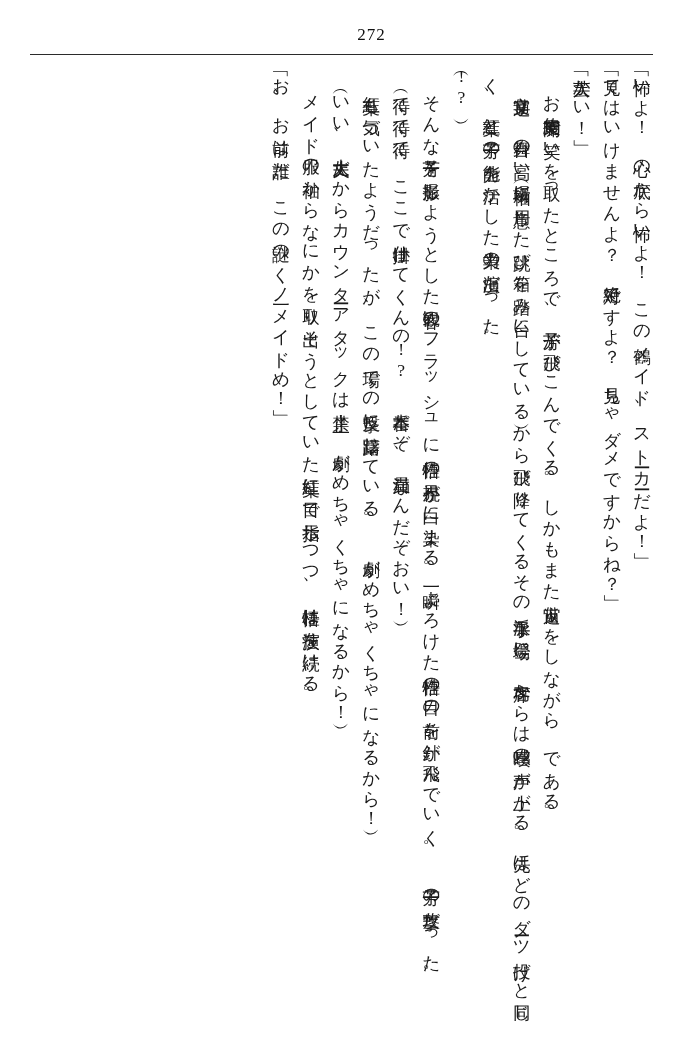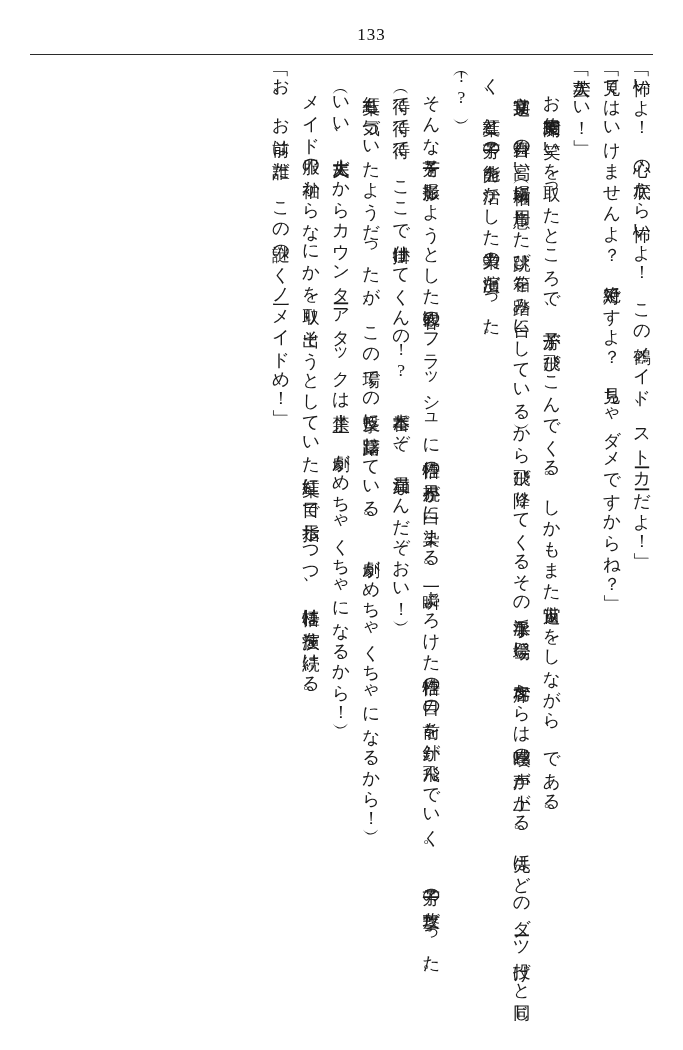--- a/index.html
+++ b/index.html
@@ -74,21 +74,21 @@
     text-indent: 1em;
   }
   
 </style>
 </head>
 <body>
 
 <div class="page">
 
   <div class="page-header">
-    <div class="page-number">133</div>
+    <div class="page-number">272</div>
   </div>
 
   <div class="rule"></div>
 
   <div class="body-area">
     <div class="vtext">
       <p>「怖いよ！　心の底から怖いよ！　この鶴メイド、ストーカーだよ！」</p>
       <p>「見てはいけませんよ？　絶対ですよ？　見ちゃダメですからね？」</p>
       <p>「芸人かい！」</p>
       <p class="ind">お約束展開で笑いを取ったところで、芳子が飛びこんでくる。しかもまた宙返りをしながら、である。</p>

